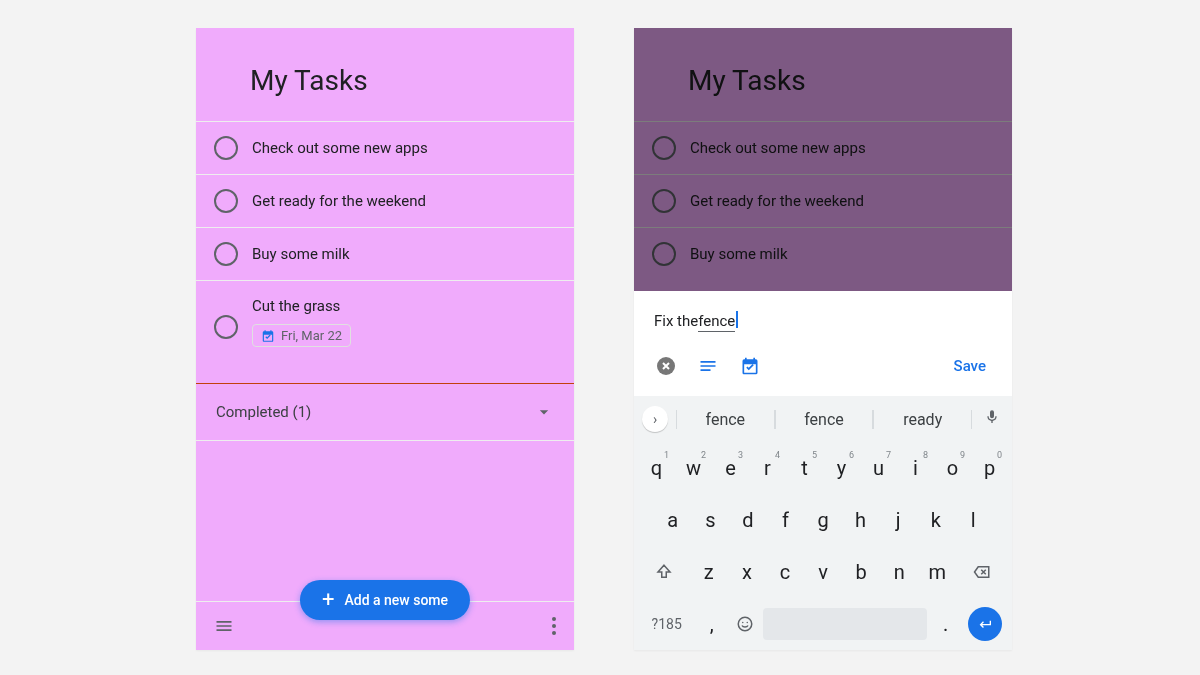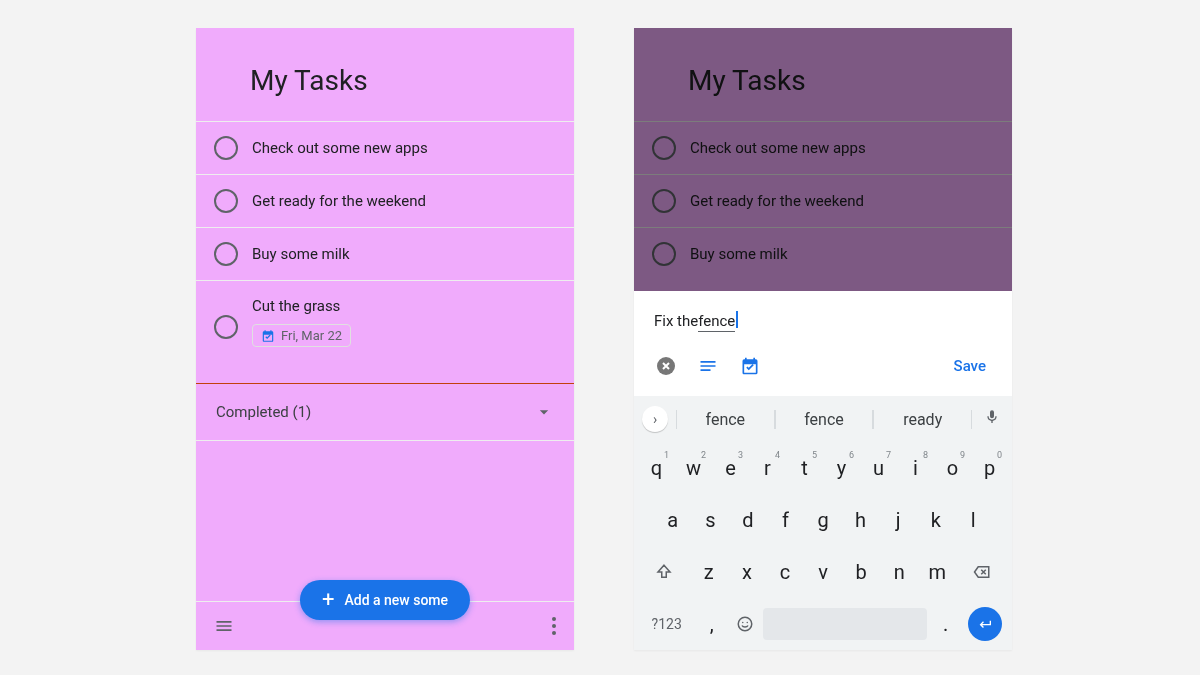--- a/index.html
+++ b/index.html
@@ -201,21 +201,21 @@
             <div class="key">b</div>
             <div class="key">n</div>
             <div class="key">m</div>
             <div class="key wide action">
               <svg width="22" height="18" viewBox="0 0 24 24">
                 <path fill="none" stroke="#5f6368" stroke-width="2" d="M7 5l-5 7 5 7h14V5zM11 9l6 6m0-6l-6 6"></path>
               </svg>
             </div>
           </div>
         <div class="krow" id="krow4" style="align-items:center;">
-            <div class="key action" style="flex: 1.3 1 0%; font-size: 14px;">?123</div>
+            <div class="key action" style="flex: 1.3 1 0%; font-size: 14px;">?185</div>
             <div class="key" style="flex: 0.7 1 0%;">,</div>
             <div class="key action" style="flex: 0.7 1 0%;">
               <svg width="18" height="18" viewBox="0 0 24 24">
                 <circle cx="12" cy="12" r="9" fill="none" stroke="#5f6368" stroke-width="2"></circle>
                 <circle cx="9" cy="10" r="1" fill="#5f6368"></circle>
                 <circle cx="15" cy="10" r="1" fill="#5f6368"></circle>
                 <path d="M8 14c1 2 3 2 4 2s3 0 4-2" fill="none" stroke="#5f6368" stroke-width="2"></path>
               </svg>
             </div>
             <div class="key space"></div>

